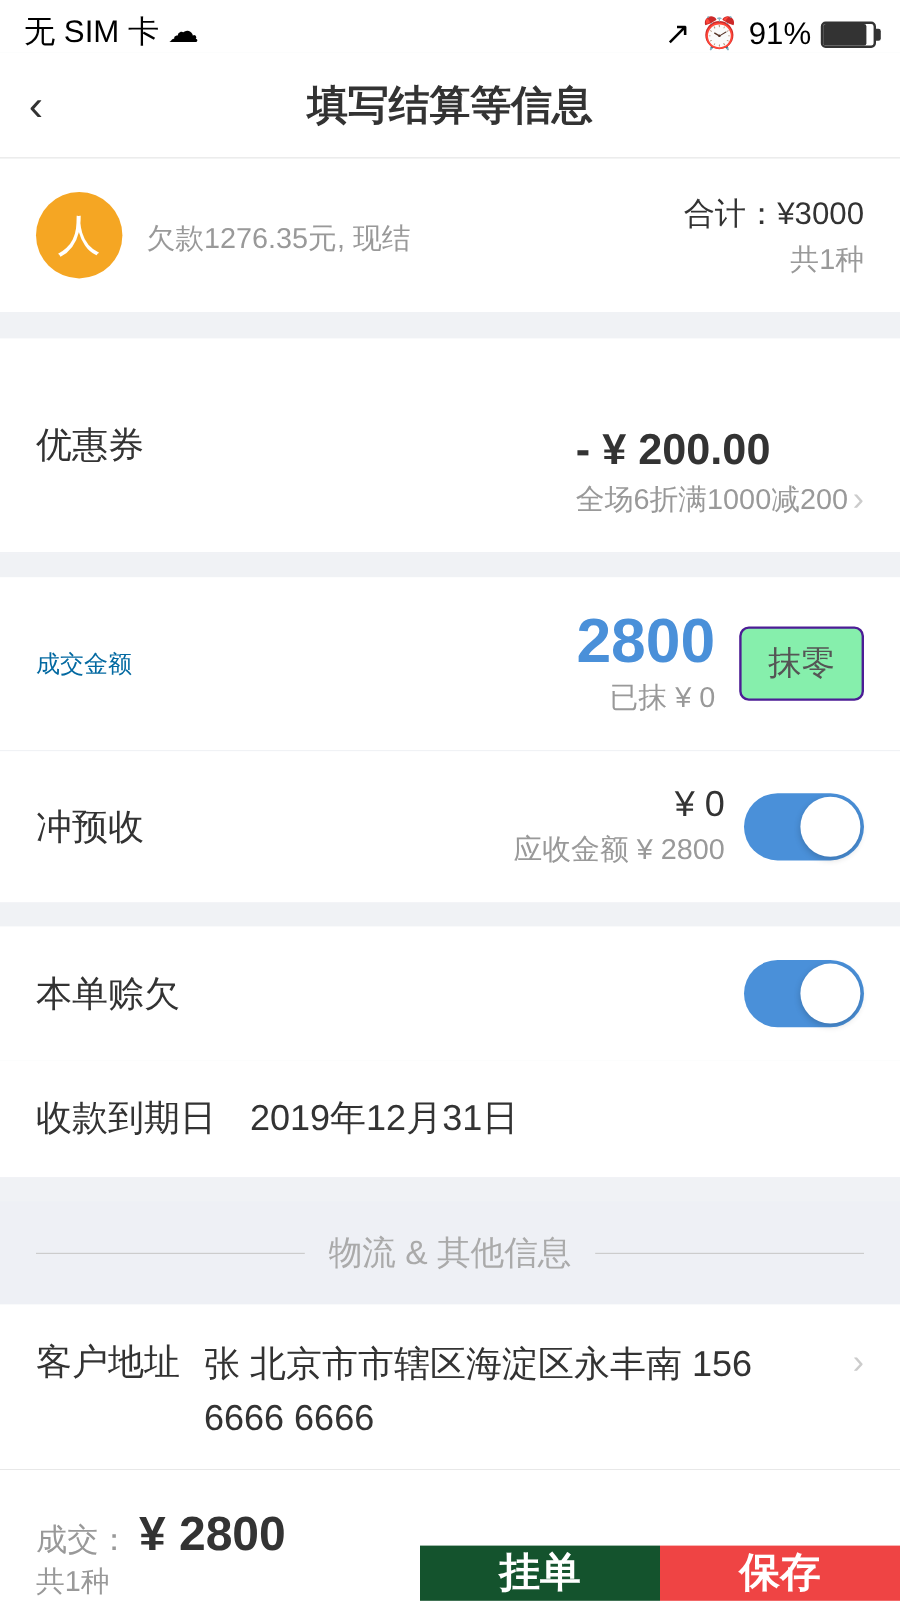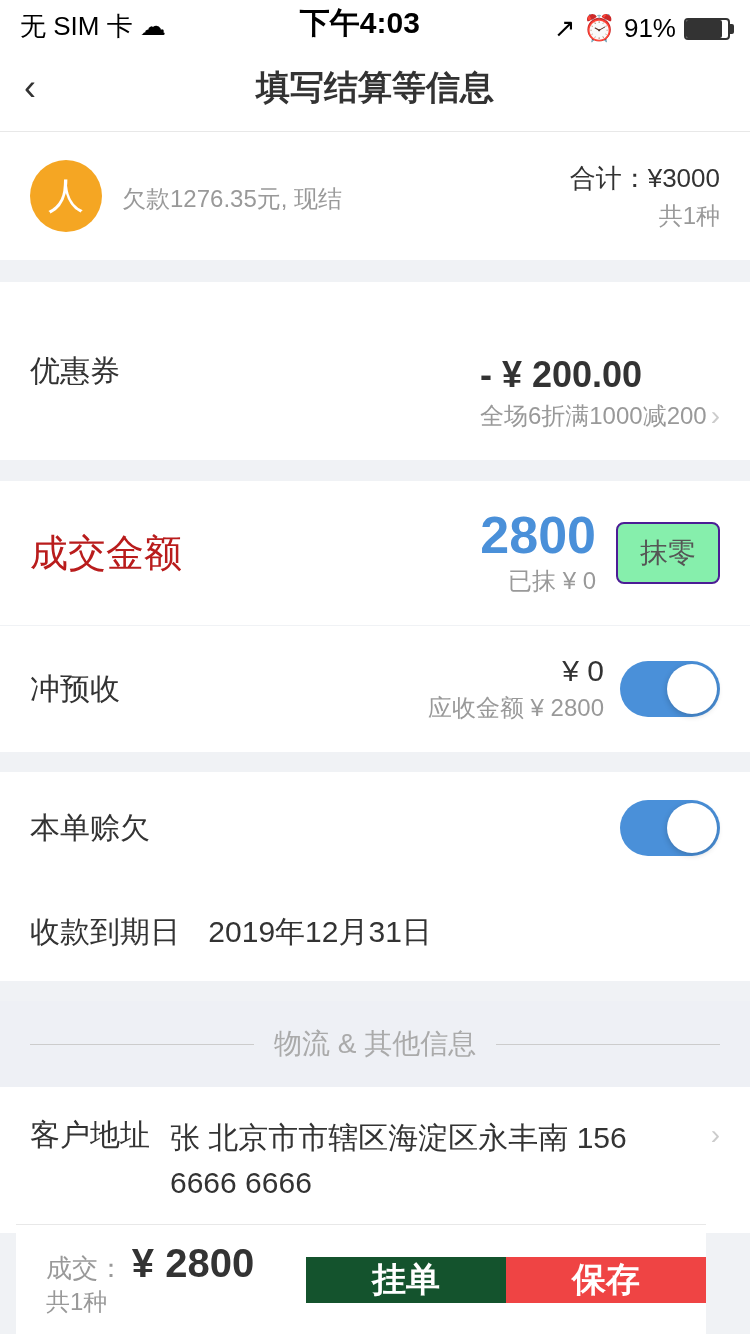--- a/index.html
+++ b/index.html
@@ -109,21 +109,21 @@
 
     
     .amount-row {
       background: #fff;
       padding: 28px 30px;
       display: flex;
       align-items: center;
       justify-content: space-between;
       border-bottom: 1px solid #f0f2f5;
     }
-    .amount-label { font-size: 38px; color: #b91c1c; }
+    .amount-label { font-size: 20px; color: #0369a1; }
     .amount-right { display: flex; align-items: center; gap: 20px; }
     .amount-number { font-size: 52px; font-weight: 700; color: #4a90d9; line-height: 1; }
     .amount-sub { font-size: 24px; color: #999; margin-top: 4px; text-align: right; }
     .round-btn {
       border: 2px solid #4c1d95;
       border-radius: 8px;
       padding: 10px 22px;
       font-size: 28px;
       color: #555;
       background: #86efac;
@@ -180,25 +180,25 @@
       justify-content: space-between;
       gap: 20px;
     }
     .address-label { font-size: 30px; color: #333; flex-shrink: 0; }
     .address-value { font-size: 30px; color: #333; flex: 1; line-height: 1.5; }
     .address-chevron { font-size: 28px; color: #ccc; flex-shrink: 0; margin-top: 4px; }
 
     
     .bottom-bar {
       position: fixed;
-      bottom: 0; left: 16px;
-      width: 690px;
+      bottom: 0; left: 0;
+      width: 750px;
       height: 110px;
       display: flex;
-      align-items: center;
+      align-items: flex-end;
       background: #fff;
       border-top: 1px solid #e8e8e8;
     }
     .bottom-total {
       flex: 1;
       display: flex;
       flex-direction: column;
       justify-content: center;
       padding: 0 30px;
     }
@@ -233,21 +233,20 @@
       height: 280px;
     }
   </style>
 </head>
 <body>
 
 <div class="status-bar">
   <div class="status-left">
     <span>无 SIM 卡  ☁</span>
   </div>
-  <div class="status-center">下午4:03</div>
   <div class="status-right">
 
     <span>↗</span>
 
     <span>⏰</span>
     <span>91%</span>
     <div class="battery">
       <div class="battery-fill"></div>
     </div>
   </div>

